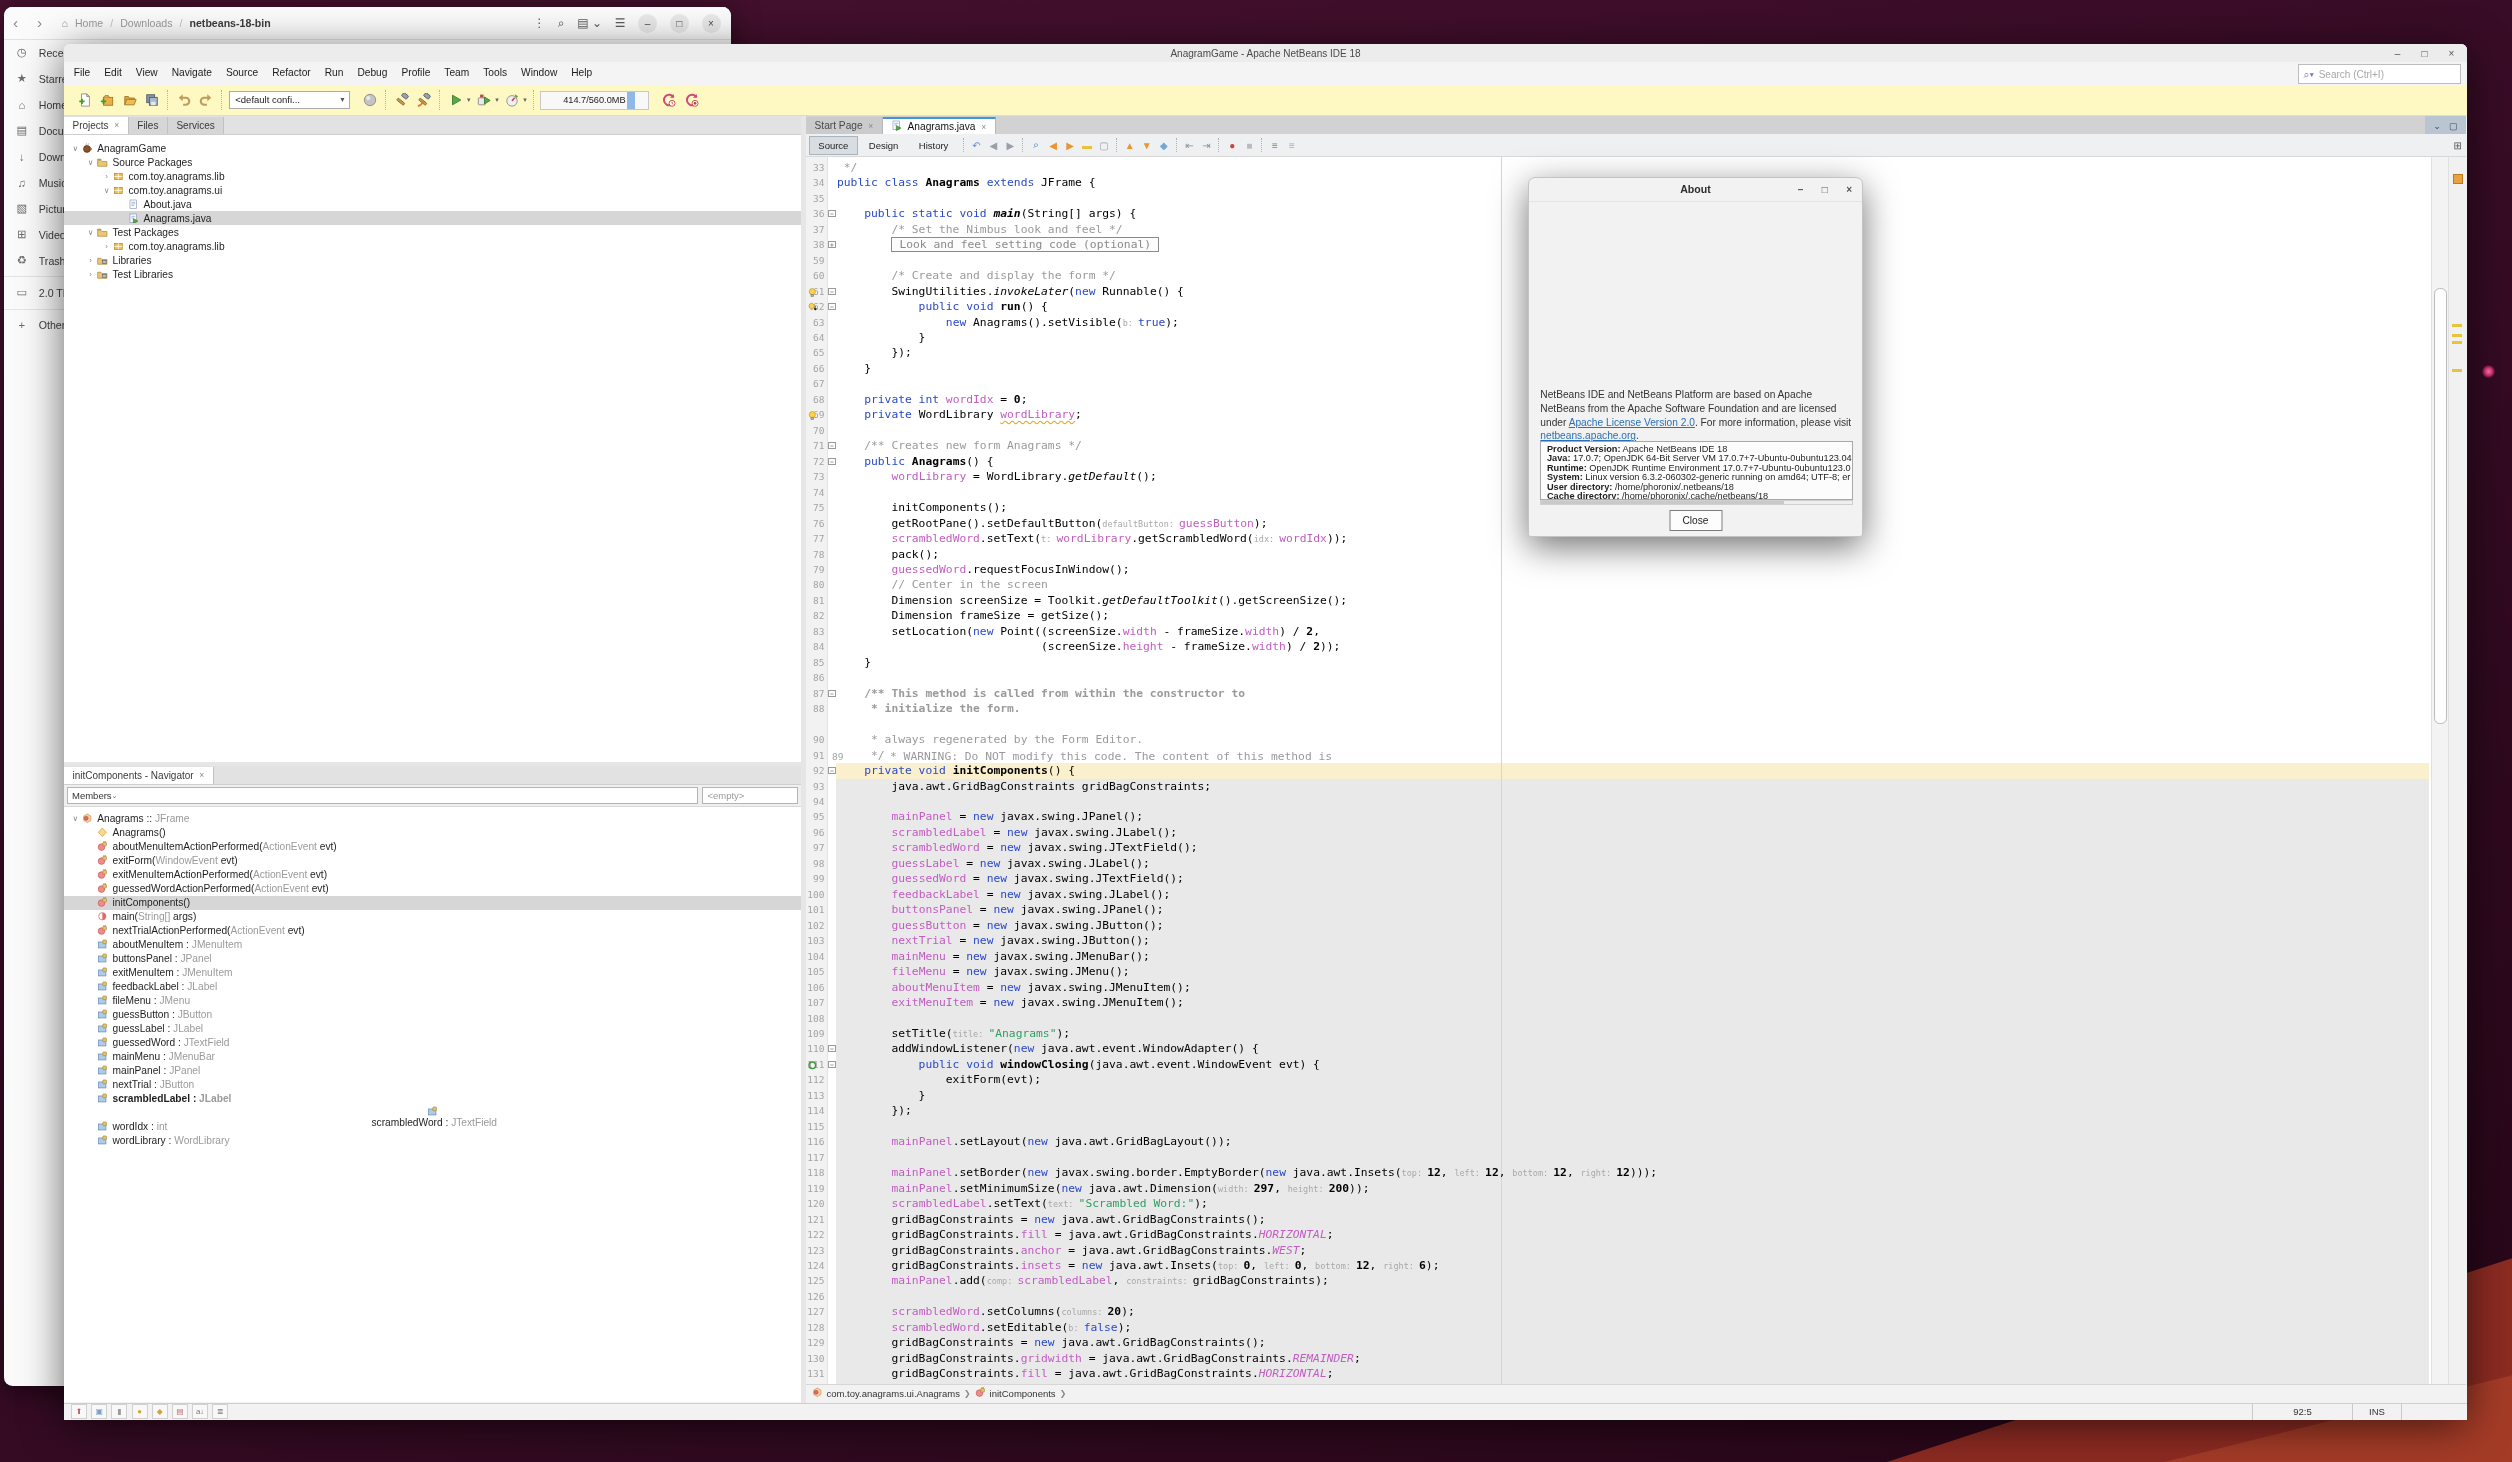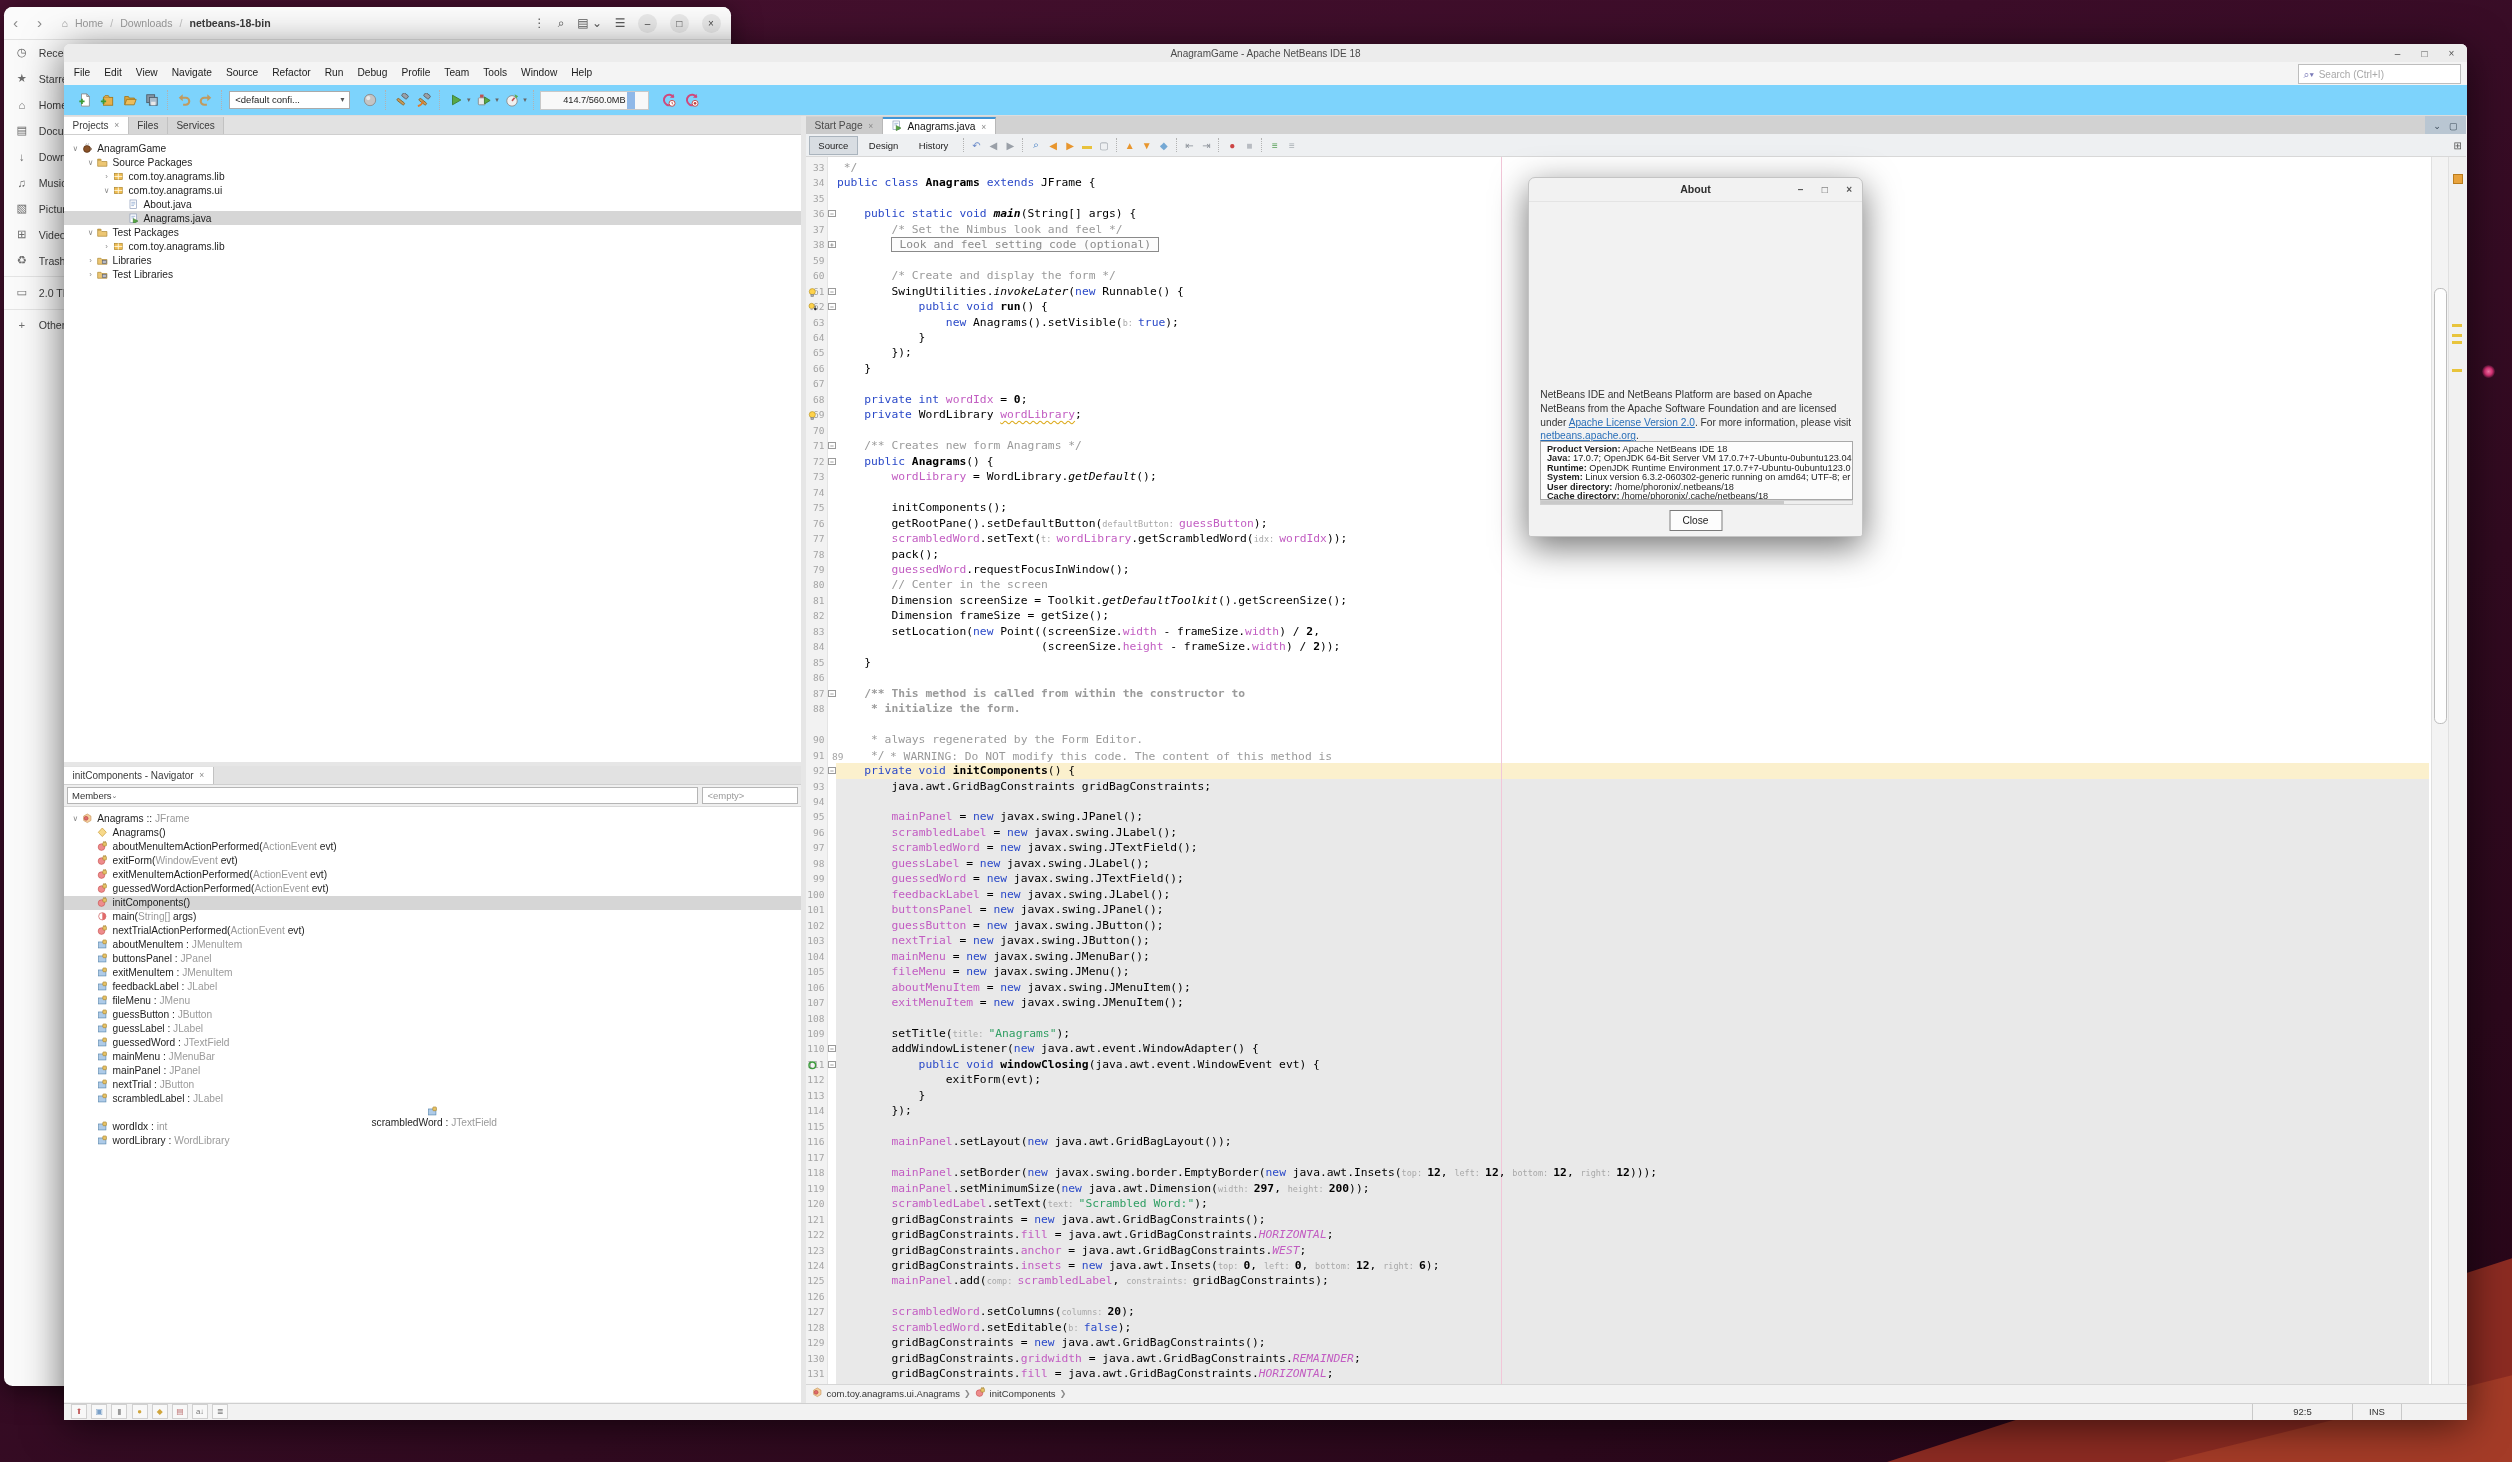--- a/index.html
+++ b/index.html
@@ -44,21 +44,21 @@
   #nb-menubar{position:absolute;left:0;top:18.4px;width:100%;height:22.6px;background:#f4f4f4;
      display:flex;align-items:center;padding-left:2.8px;box-sizing:border-box;}
   .menu-item{padding:0 7px;font-size:10.2px;color:#1c1c1c;line-height:22.6px;}
   #nb-search{position:absolute;right:5.7px;top:2.1px;width:161px;height:17.7px;background:#fff;
      border:0.7px solid #bdbdbd;display:flex;align-items:center;}
   #nb-search .gi{color:#7a7ab8;font-size:10.6px;margin:0 2.8px 0 4.2px;}
   #nb-search input{border:0;outline:0;flex:1;font-size:10px;color:#333;background:transparent;
      font-family:"Liberation Sans",sans-serif;}
   #nb-search input::placeholder{color:#a8a8a8;}
 
-  #nb-toolbar{position:absolute;left:0;top:41px;width:100%;height:31px;background:#7dd3fc;
+  #nb-toolbar{position:absolute;left:0;top:41px;width:100%;height:31px;background:#fef9c3;
      display:flex;align-items:center;padding-left:5.7px;box-sizing:border-box;border-bottom:0.7px solid #dcdcdc;}
   .tb-group{display:flex;align-items:center;gap:4.2px;padding:0 5.7px;}
   .tb-sep{width:0.7px;height:20px;border-left:0.7px dotted #b2b2b2;}
   .tb-btn{width:18.4px;height:18.4px;display:flex;align-items:center;justify-content:center;}
   .tb-caret{font-size:7px;color:#666;margin-left:-2.1px;}
   #tb-config{width:121px;height:18.4px;background:#fff;border:0.7px solid #aaa;display:flex;align-items:center;
      font-size:9.5px;color:#222;padding-left:5.7px;box-sizing:border-box;justify-content:space-between;}
   #tb-config .car{color:#555;font-size:7.8px;padding-right:4.2px;}
   #tb-memory{width:107px;height:17px;border:0.7px solid #c8c8c8;font-size:9.2px;color:#222;
      display:flex;align-items:center;justify-content:center;
@@ -748,21 +748,21 @@
             <div class="trow" style="padding-left: 21px;">
               <span class="texp"></span>
               <span class="ticon">
                 <svg viewBox="0 0 16 16" width="10.6" height="10.6">
                   <rect x="2.5" y="4.5" width="11" height="9" fill="#aecbe8" stroke="#5a88b0"></rect>
                   <rect x="8.8" y="1.5" width="5.4" height="5.6" rx="1.2" fill="#e8c468" stroke="#a8842f"></rect>
                 </svg>
               </span>
               <span class="tlabel"><span>nextTrial : </span><span class="ntype">JButton</span></span>
             </div>
-            <div class="trow" style="padding-left: 21px;">
+            <div class="trow" style="padding-left: 21px; font-weight: bold;">
               <span class="texp"></span>
               <span class="ticon">
                 <svg viewBox="0 0 16 16" width="10.6" height="10.6">
                   <rect x="2.5" y="4.5" width="11" height="9" fill="#aecbe8" stroke="#5a88b0"></rect>
                   <rect x="8.8" y="1.5" width="5.4" height="5.6" rx="1.2" fill="#e8c468" stroke="#a8842f"></rect>
                 </svg>
               </span>
               <span class="tlabel"><span>scrambledLabel : </span><span class="ntype">JLabel</span></span>
             </div>
             <div class="trow" style=" flex-direction: column;">

